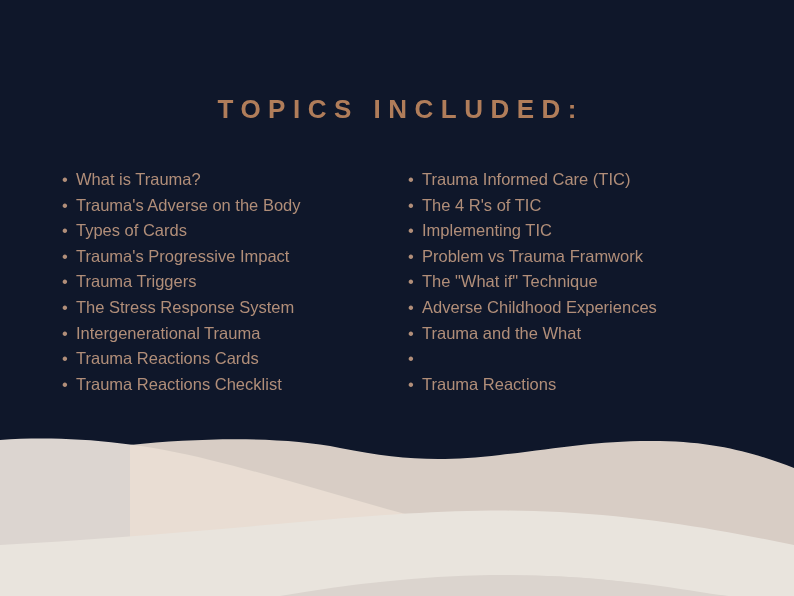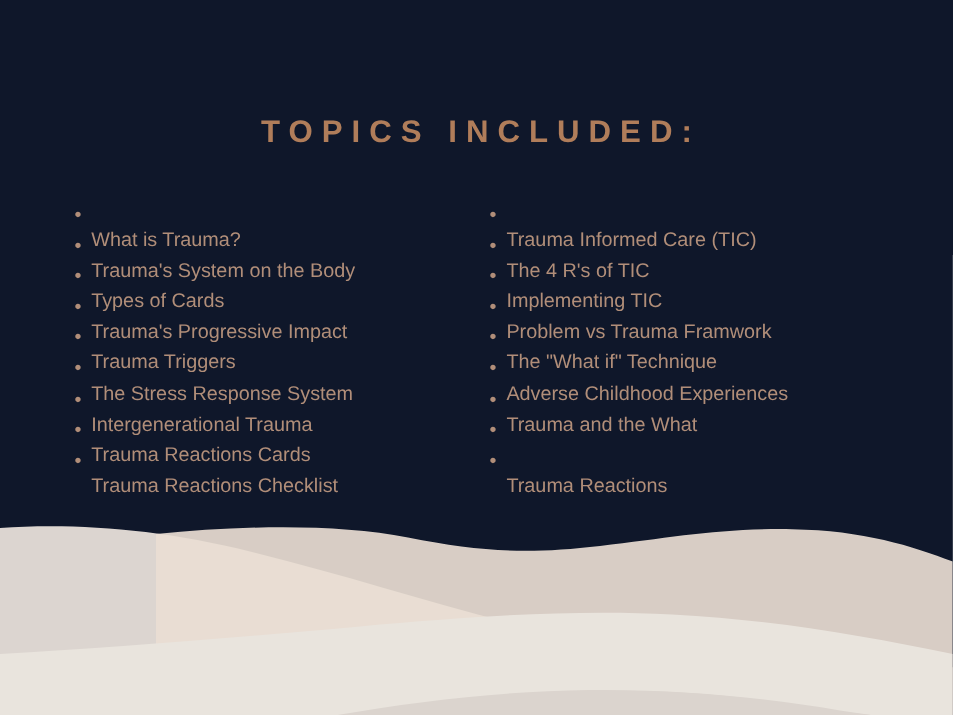--- a/index.html
+++ b/index.html
@@ -75,21 +75,20 @@
   }
   .bullet {
     flex: 0 0 auto;
     width: 14px;
     color: #b18e79;
     font-size: 16.5px;
     line-height: 25.6px;
   }
   .topic-label {
     flex: 0 1 auto;
-    margin-top: 21px;
   }
 </style>
 </head>
 <body>
 
 <div id="slide">
 
   <svg id="waves" viewBox="0 0 794 596" preserveAspectRatio="none">
 
     <path fill="#dcd5d0" d="M0,440 C60,436 130,440 210,460 C300,482 380,510 470,530 C560,550 660,560 794,556 L794,596 L0,596 Z"></path>
@@ -106,21 +105,21 @@
 
   <div id="columns">
 
     <div class="col" id="col-left">
       <div class="topic-item">
         <span class="bullet">•</span>
         <span class="topic-label">What is Trauma?</span>
       </div>
       <div class="topic-item">
         <span class="bullet">•</span>
-        <span class="topic-label">Trauma's System on the Body</span>
+        <span class="topic-label">Trauma's Adverse on the Body</span>
       </div>
       <div class="topic-item">
         <span class="bullet">•</span>
         <span class="topic-label">Types of Cards</span>
       </div>
       <div class="topic-item">
         <span class="bullet">•</span>
         <span class="topic-label">Trauma's Progressive Impact</span>
       </div>
       <div class="topic-item">

